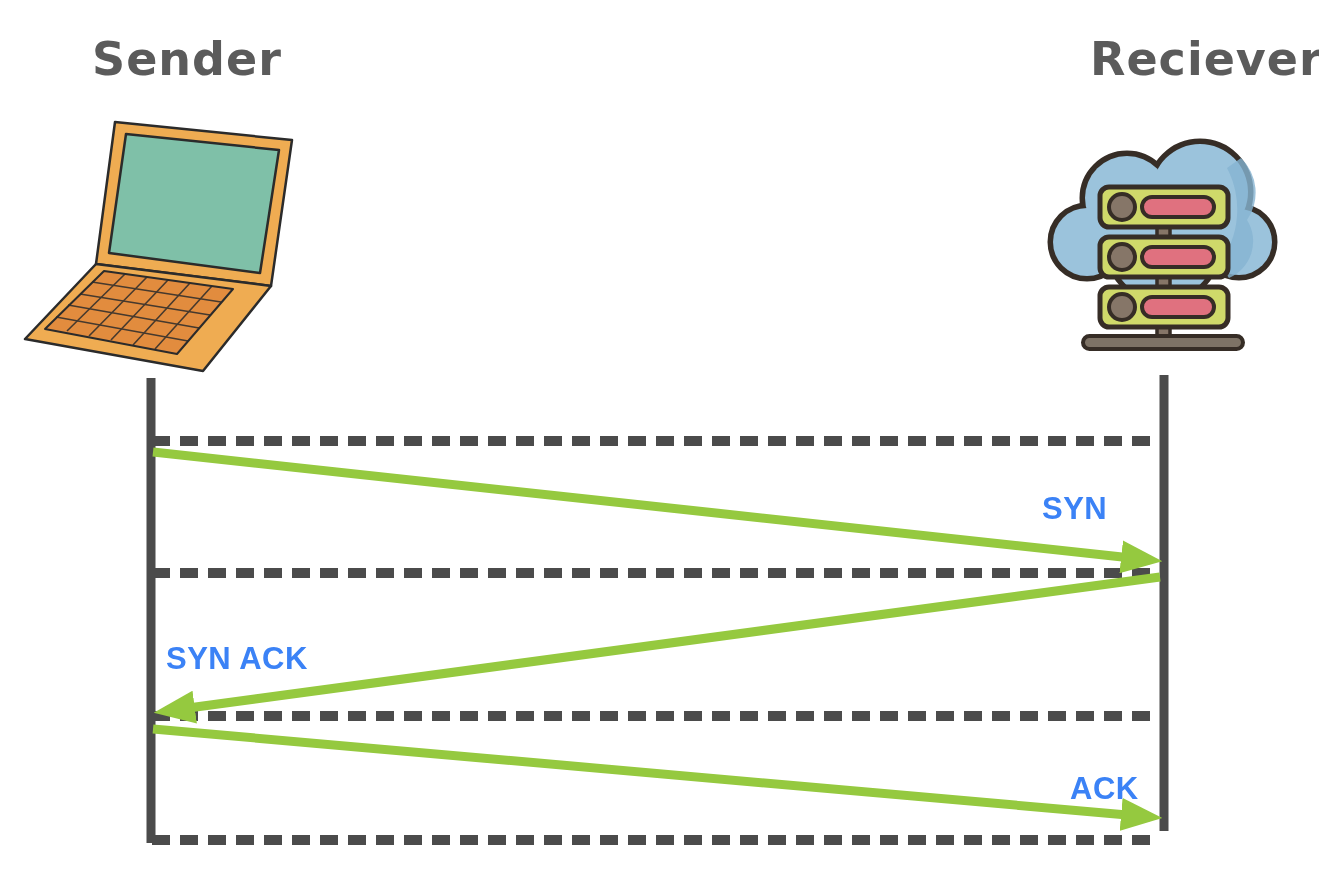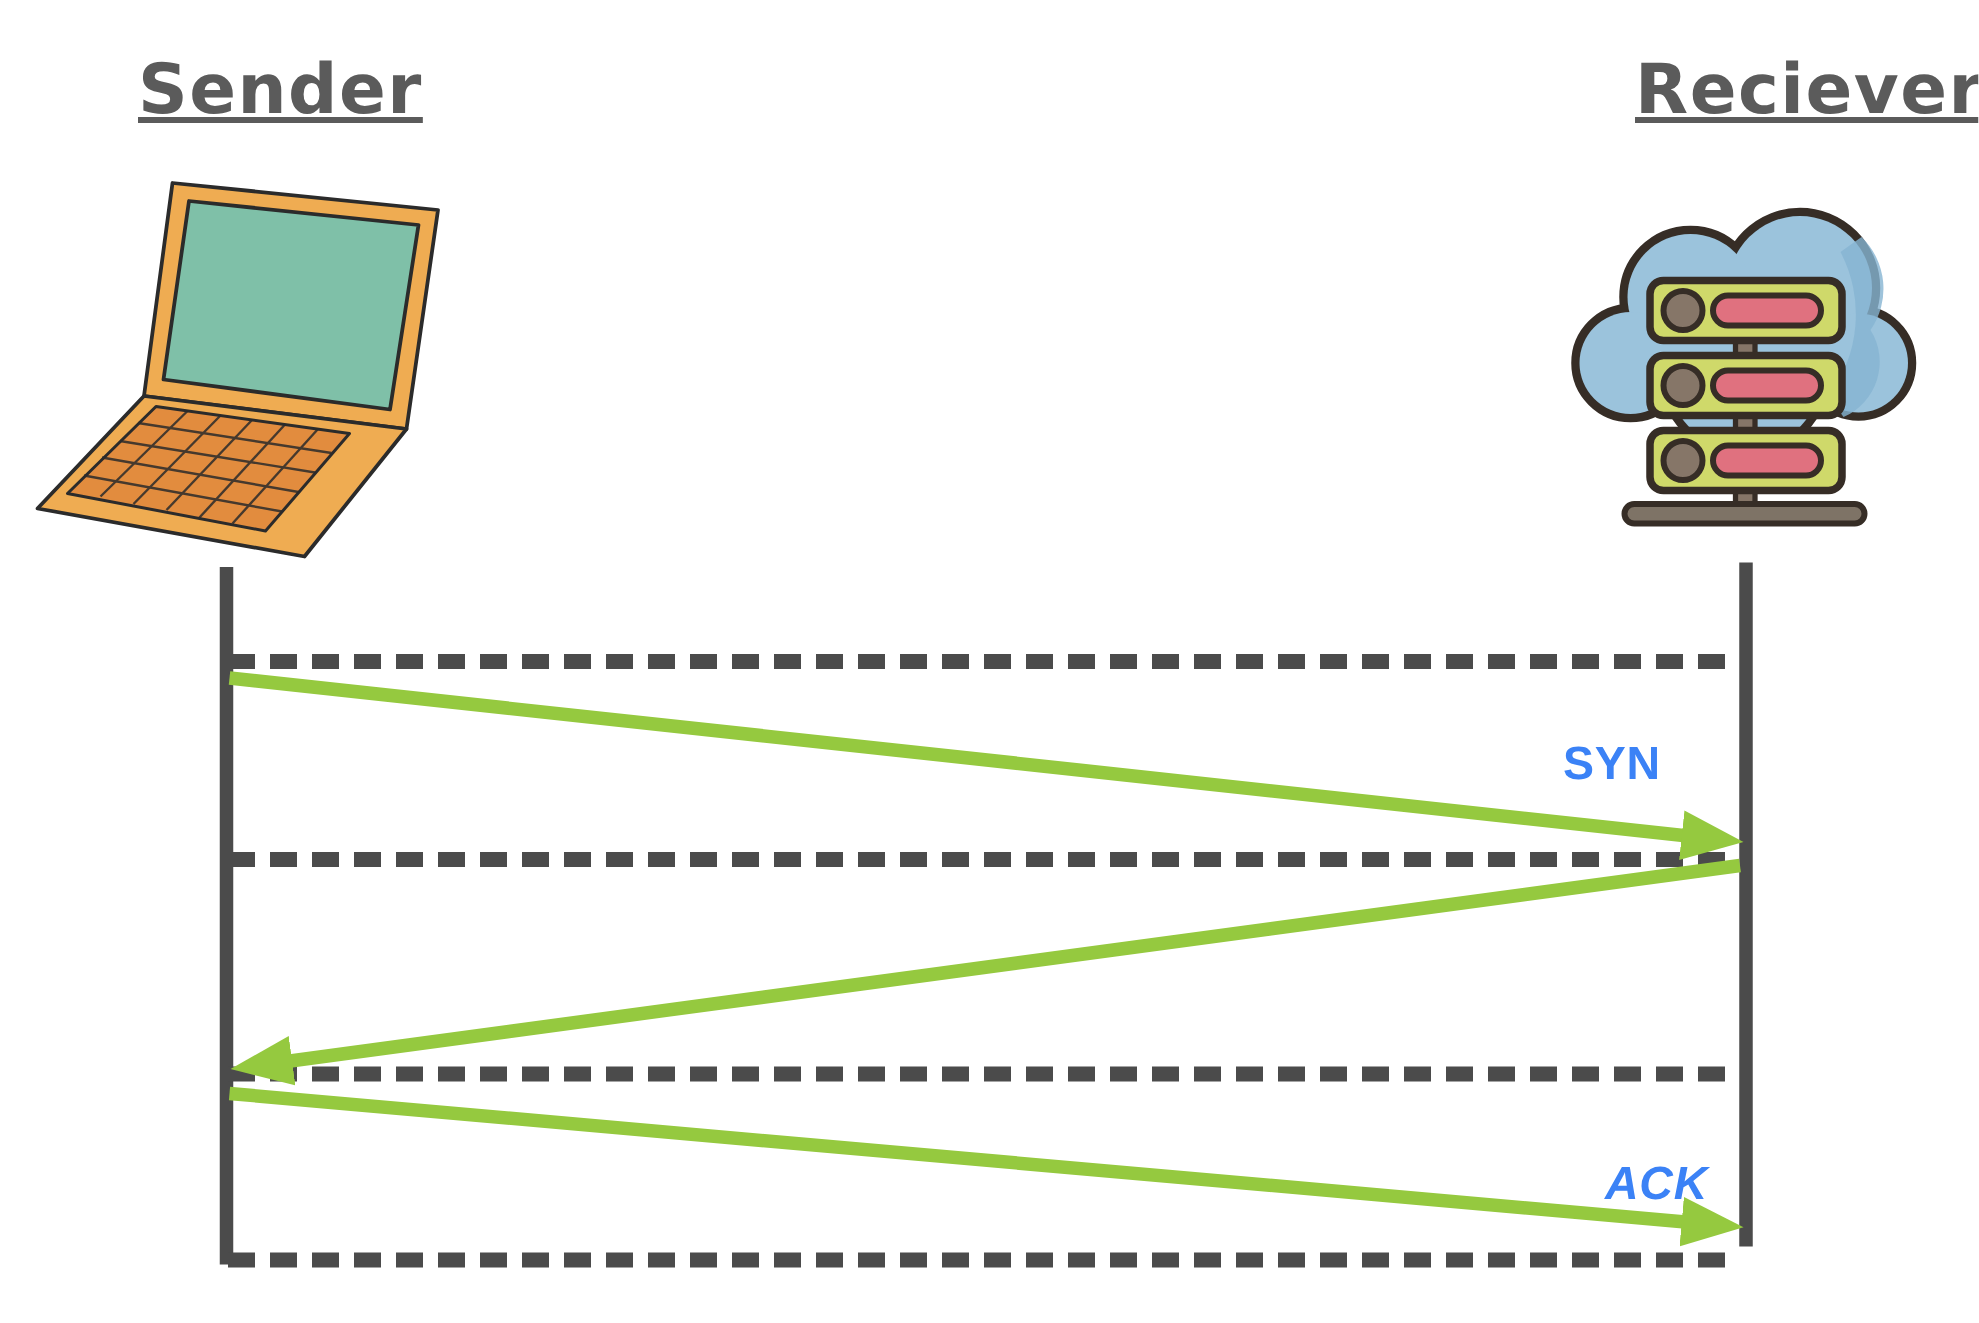--- a/index.html
+++ b/index.html
@@ -10,36 +10,35 @@
     overflow:hidden;
     font-family:"DejaVu Sans","Liberation Sans",sans-serif;
   }
   .actor-title{
     position:absolute;
     font-weight:bold;
     font-size:46px;
     letter-spacing:1px;
     color:#5b5b5b;
     white-space:nowrap;
-    text-decoration:underline;
   }
   .title-sender{left:92px;top:32px;}
   .title-receiver{left:1090px;top:32px;}
   .msg-label{
     position:absolute;
     font-family:"Liberation Sans","DejaVu Sans",sans-serif;
     font-weight:bold;
     font-size:31px;
     letter-spacing:0.5px;
     color:#3b82f6;
     white-space:nowrap;
   }
   .label-syn{left:1042px;top:491px;}
   .label-synack{left:166px;top:641px;}
-  .label-ack{left:1070px;top:771px;font-style:italic;}
+  .label-ack{left:1070px;top:771px;}
   svg{position:absolute;left:0;top:0;}
 </style>
 </head>
 <body>
 
 <div class="stage">
 
   <svg width="1319" height="882" viewBox="0 0 1319 882">
     <defs>
       <marker id="ah-green" viewBox="0 0 10 8" refX="7" refY="4" markerWidth="4.6" markerHeight="3.7" orient="auto-start-reverse">
@@ -135,15 +134,16 @@
       <line x1="153" y1="452" x2="1150" y2="560" marker-end="url(#ah-green)"></line>
       <line x1="1160" y1="577" x2="166" y2="711" marker-end="url(#ah-green)"></line>
       <line x1="153" y1="729" x2="1150" y2="817" marker-end="url(#ah-green)"></line>
     </g>
   </svg>
 
   <div class="actor-title title-sender">Sender</div>
   <div class="actor-title title-receiver">Reciever</div>
 
   <div class="msg-label label-syn">SYN</div>
+  <div class="msg-label label-synack">SYN ACK</div>
   <div class="msg-label label-ack">ACK</div>
 
 </div>
 
 </body></html>

